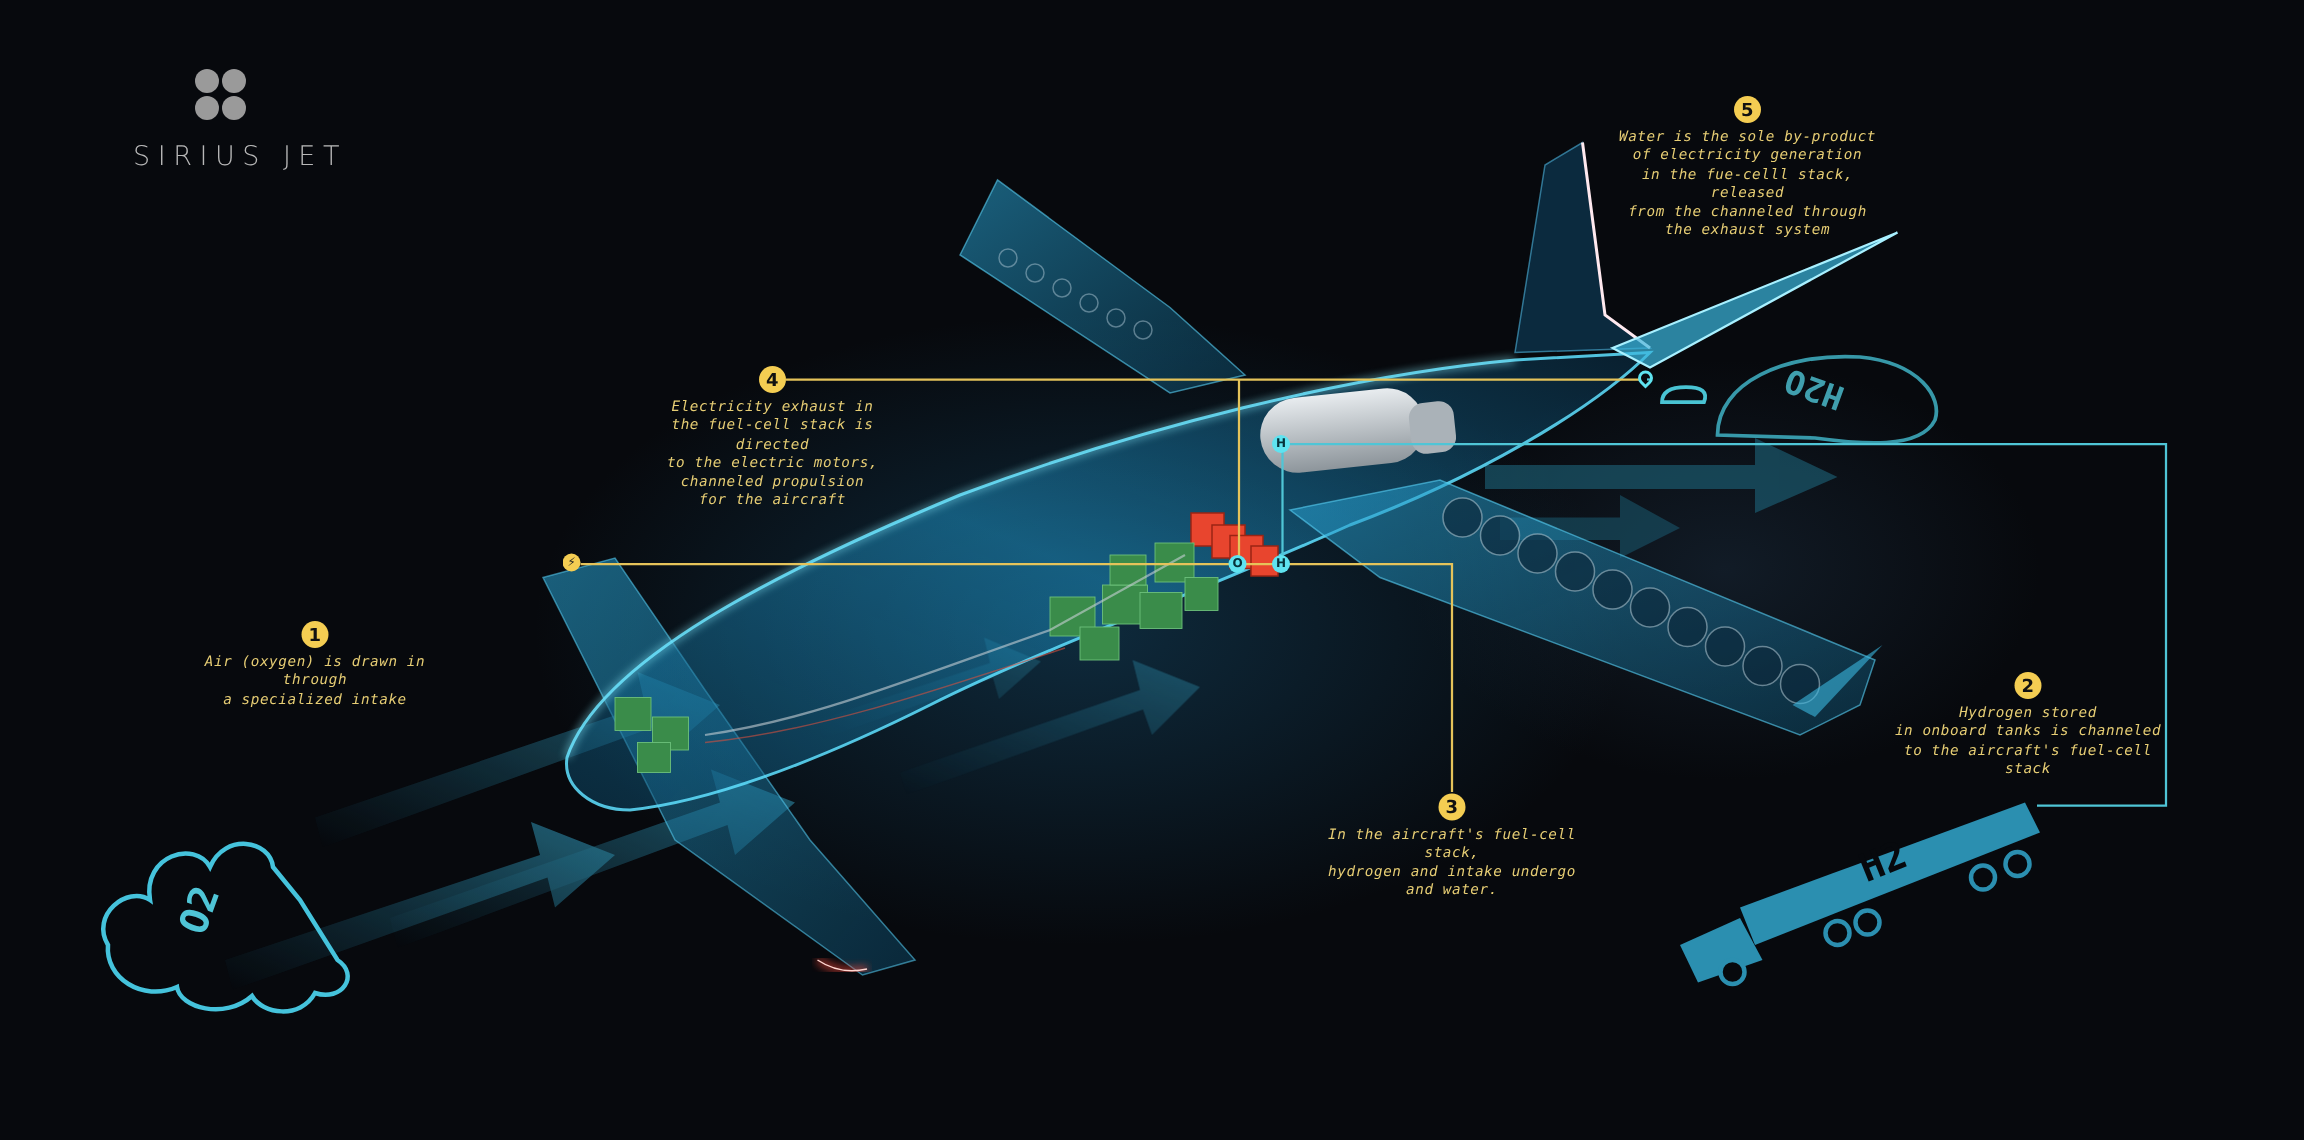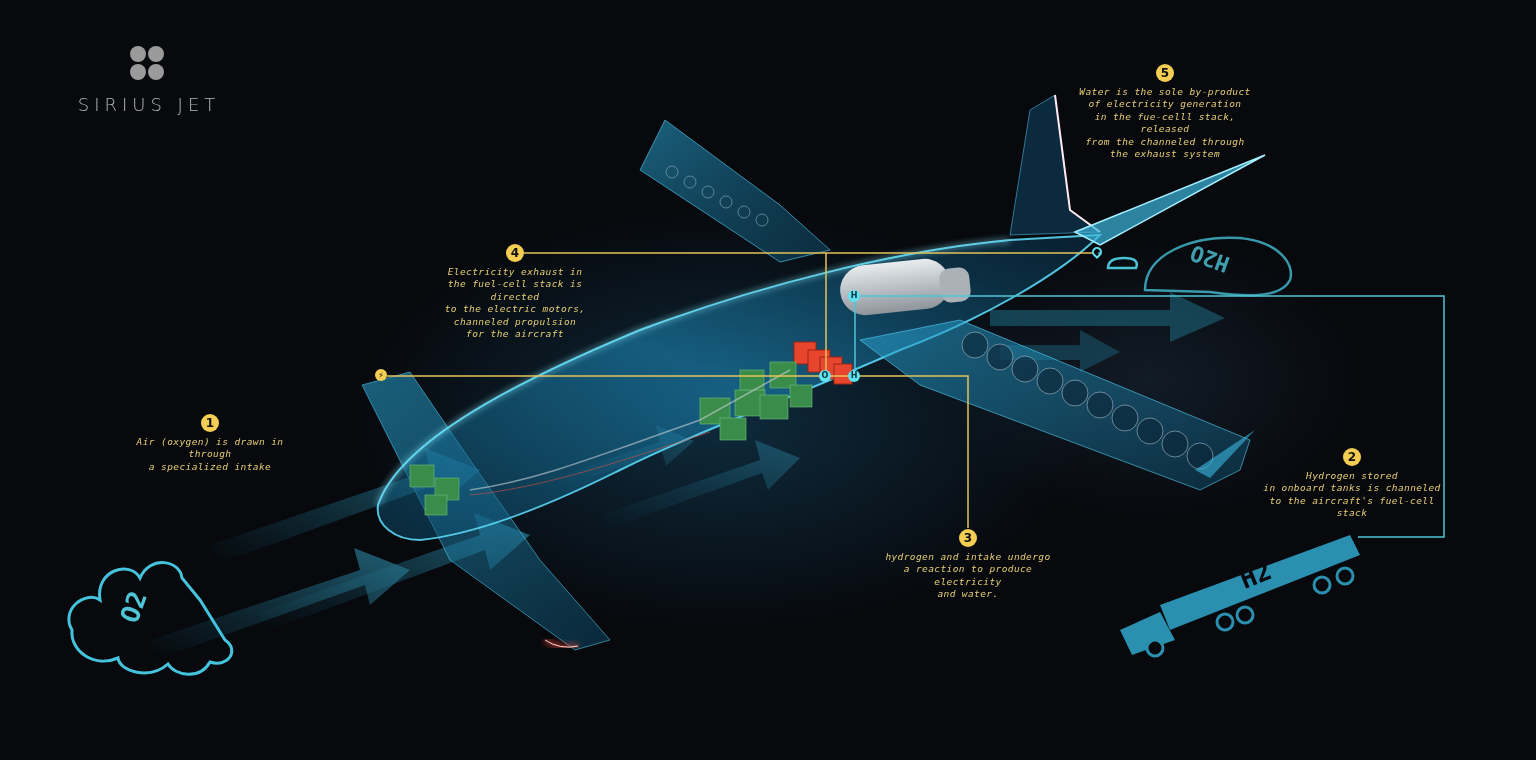--- a/index.html
+++ b/index.html
@@ -5,21 +5,21 @@
   html,body{margin:0;padding:0;}
   body{width:1536px;height:760px;overflow:hidden;background:#07090d;font-family:"DejaVu Sans Mono","Liberation Mono",monospace;}
   #stage{position:relative;width:1536px;height:760px;background:
     radial-gradient(ellipse 520px 300px at 720px 420px, rgba(20,70,100,0.55), rgba(7,9,13,0) 70%),
     radial-gradient(ellipse 300px 200px at 1150px 380px, rgba(30,50,70,0.45), rgba(7,9,13,0) 70%),
     #07090d;}
   svg.layer{position:absolute;left:0;top:0;}
   .logo{position:absolute;left:58px;top:46px;width:180px;height:70px;}
   .logo-mark{position:absolute;left:72px;top:0;width:34px;height:34px;}
   .logo-mark span{position:absolute;width:16px;height:16px;border-radius:50%;background:#9a9a9a;}
-  .logo-text{position:absolute;left:1px;top:48px;width:180px;text-align:center;color:#b8b8b8;font-family:"DejaVu Sans","Liberation Sans",sans-serif;font-size:18px;letter-spacing:5px;font-weight:300;}
+  .logo-text{position:absolute;left:12px;top:48px;width:180px;text-align:center;color:#b8b8b8;font-family:"DejaVu Sans","Liberation Sans",sans-serif;font-size:18px;letter-spacing:5px;font-weight:300;}
   .callout{position:absolute;text-align:center;color:#e6cd74;font-size:9.5px;line-height:12.4px;letter-spacing:0.4px;}
   .badge{display:inline-block;width:18px;height:18px;border-radius:50%;background:#f4cd52;color:#111;font-weight:bold;font-size:12px;line-height:18px;text-align:center;font-family:"DejaVu Sans","Liberation Sans",sans-serif;margin-bottom:4px;}
   .callout p{margin:0;font-style:italic;}
   .node{position:absolute;width:12px;height:12px;border-radius:50%;background:#5fe3f0;color:#06323a;font-size:8px;font-weight:bold;line-height:12px;text-align:center;font-family:"DejaVu Sans","Liberation Sans",sans-serif;}
   .bolt{position:absolute;width:12px;height:12px;border-radius:50%;background:#f4cd52;color:#222;font-size:9px;line-height:12px;text-align:center;}
   .lbl{position:absolute;color:#4fc5d6;font-family:"DejaVu Sans Mono","Liberation Mono",monospace;font-weight:bold;}
 </style>
 </head>
 <body>
 
@@ -190,22 +190,22 @@
 
   <div class="callout" style="left:1262px;top:448px;width:180px;">
     <div class="badge">2</div>
     <p>Hydrogen stored</p>
     <p>in onboard tanks is channeled</p>
     <p>to the aircraft's fuel-cell stack</p>
   </div>
 
   <div class="callout" style="left:868px;top:529px;width:200px;">
     <div class="badge">3</div>
+    <p>In the aircraft's fuel-cell stack,</p>
     <p>hydrogen and intake undergo</p>
-    <p>a reaction to produce electricity</p>
     <p>and water.</p>
   </div>
 
   <div class="callout" style="left:425px;top:244px;width:180px;">
     <div class="badge">4</div>
     <p>Electricity exhaust in</p>
     <p>the fuel-cell stack is directed</p>
     <p>to the electric motors,</p>
     <p>channeled propulsion</p>
     <p>for the aircraft</p>

